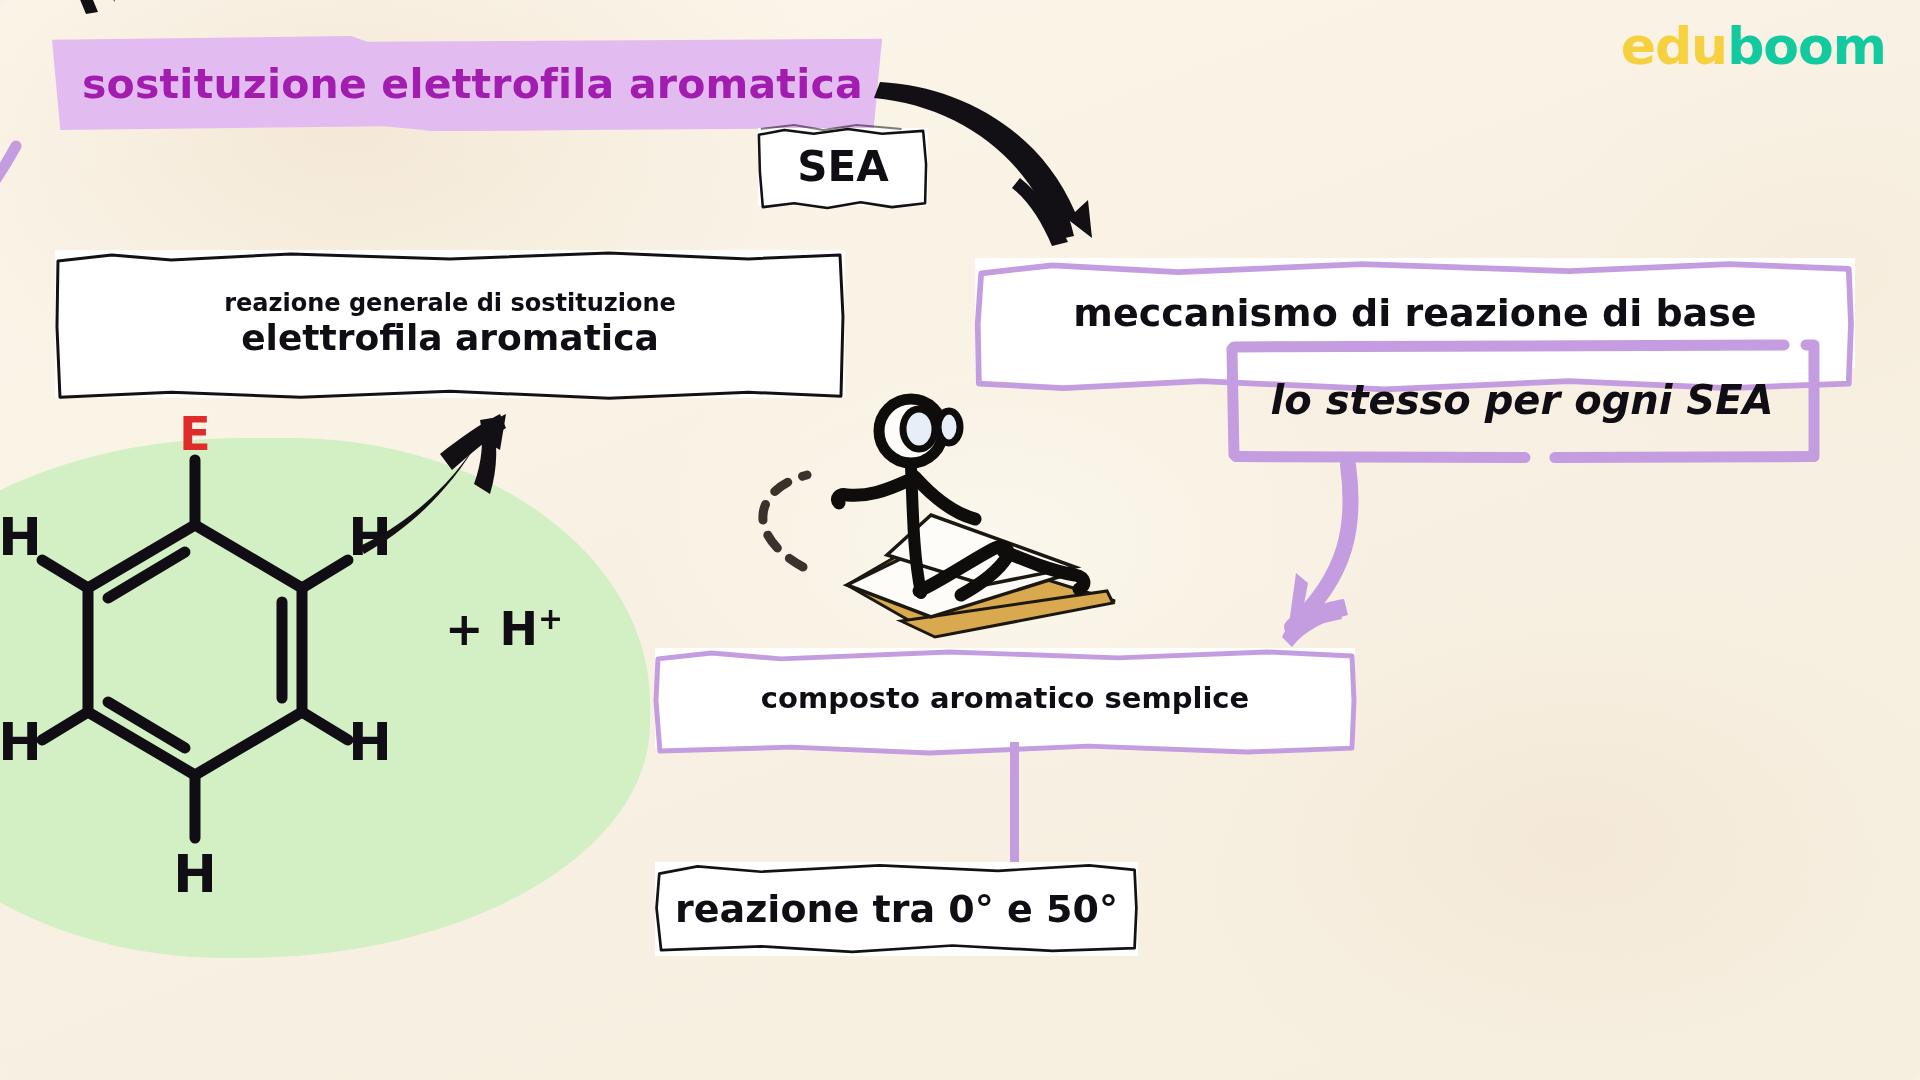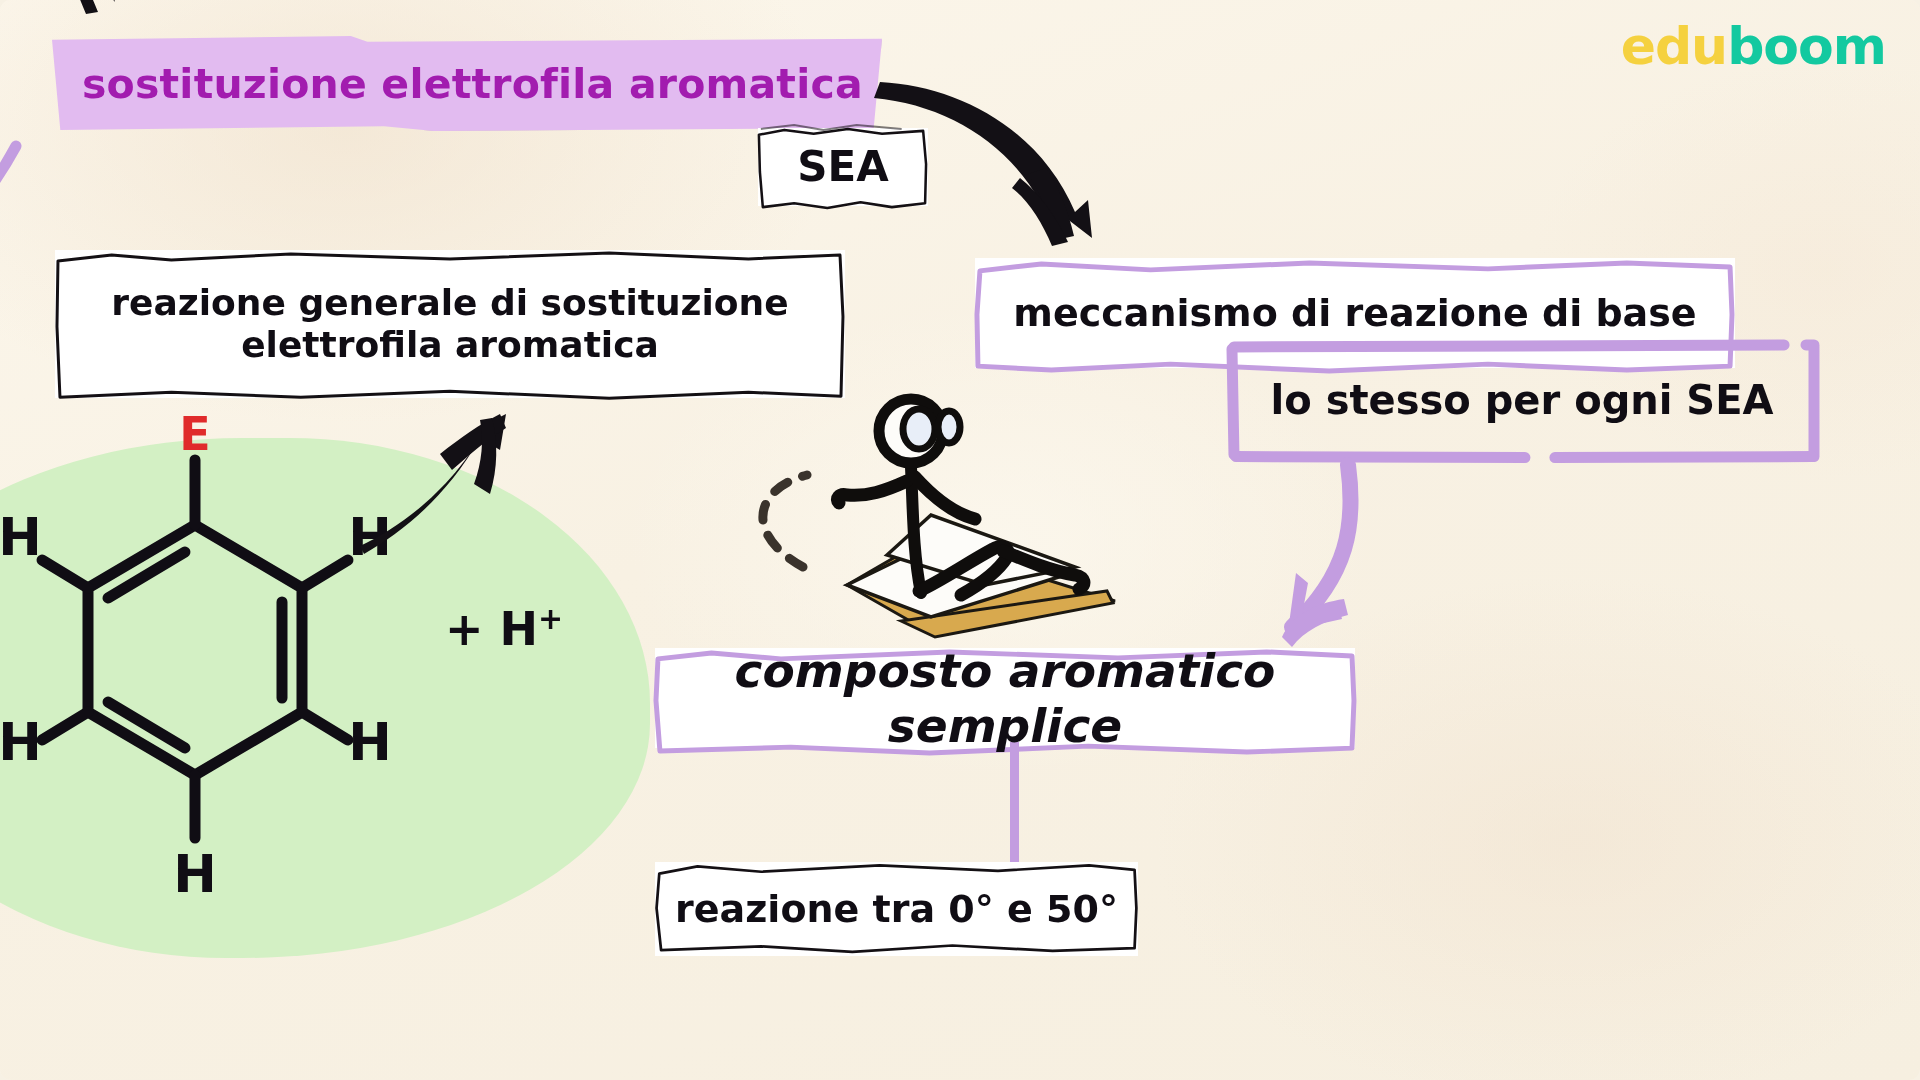--- a/index.html
+++ b/index.html
@@ -164,48 +164,48 @@
       <path d="M4 10 L30 5 L60 9 L95 4 L130 9 L172 6 L175 40 L174 80 L140 84 L108 79 L74 85 L40 80 L8 84 L5 48 Z" fill="#ffffff" stroke="#141014" stroke-width="2.6" stroke-linejoin="round"></path>
       <path d="M6 4 L40 0 L70 5 L104 0 L150 4" fill="none" stroke="#141014" stroke-width="2" opacity=".55"></path>
     </svg>
     <span class="txt" style="font-size:42px;">SEA</span>
   </div>
 
   <div class="note" style="left:55px; top:250px; width:790px; height:148px; flex-direction:column;">
     <svg class="jag" viewBox="0 0 800 158" preserveAspectRatio="none">
       <path d="M6 14 L60 8 L120 13 L240 7 L400 12 L560 6 L700 12 L792 8 L795 70 L793 150 L700 146 L560 152 L400 145 L250 151 L120 146 L8 151 L5 80 Z" fill="#ffffff" stroke="#141014" stroke-width="3" stroke-linejoin="round"></path>
     </svg>
-    <span class="txt" style="font-size:36px;">reazione generale di sostituzione</span>
+    <span class="txt" style="font-size:24px;">reazione generale di sostituzione</span>
     <span class="txt" style="font-size:36px;">elettrofila aromatica</span>
   </div>
 
-  <div class="note" style="left:975px; top:258px; width:760px; height:110px;">
+  <div class="note" style="left:975px; top:258px; width:880px; height:110px;">
     <svg class="jag" viewBox="0 0 772 122" preserveAspectRatio="none">
       <path d="M8 16 L70 9 L180 15 L340 8 L520 14 L660 8 L764 12 L766 60 L764 112 L660 116 L520 110 L360 117 L200 110 L80 116 L6 112 L5 60 Z" fill="#ffffff" stroke="#c39de0" stroke-width="5" stroke-linejoin="round"></path>
     </svg>
     <span class="txt" style="font-size:38px;">meccanismo di reazione di base</span>
   </div>
 
   <div class="pbox" style="left:1232px; top:345px; width:580px; height:110px;">
     <svg class="jag" viewBox="0 0 594 124" preserveAspectRatio="none">
       <path d="M8 8 L560 6" stroke="#c39de0" stroke-width="11" fill="none" stroke-linecap="round"></path>
       <path d="M582 6 L590 6" stroke="#c39de0" stroke-width="11" fill="none" stroke-linecap="round"></path>
       <path d="M590 8 L590 118" stroke="#c39de0" stroke-width="11" fill="none" stroke-linecap="round"></path>
       <path d="M588 118 L330 119" stroke="#c39de0" stroke-width="11" fill="none" stroke-linecap="round"></path>
       <path d="M300 119 L10 118" stroke="#c39de0" stroke-width="11" fill="none" stroke-linecap="round"></path>
       <path d="M8 116 L6 10" stroke="#c39de0" stroke-width="11" fill="none" stroke-linecap="round"></path>
     </svg>
-    <span class="txt" style="font-size:40px;">lo stesso per ogni SEA</span>
+    <span class="txt" style="font-size:40px;font-style:italic;">lo stesso per ogni SEA</span>
   </div>
 
   <div class="note" style="left:655px; top:648px; width:700px; height:100px;">
     <svg class="jag" viewBox="0 0 712 112" preserveAspectRatio="none">
       <path d="M6 14 L60 8 L130 14 L300 7 L470 13 L620 7 L706 11 L708 56 L706 104 L600 108 L440 102 L280 109 L140 103 L8 107 L4 56 Z" fill="#ffffff" stroke="#c39de0" stroke-width="5" stroke-linejoin="round"></path>
     </svg>
-    <span class="txt" style="font-size:47px;font-style:italic;">composto aromatico semplice</span>
+    <span class="txt" style="font-size:29px;">composto aromatico semplice</span>
   </div>
 
   <div id="connector"></div>
 
   <div class="note" style="left:655px; top:862px; width:483px; height:94px;">
     <svg class="jag" viewBox="0 0 537 106" preserveAspectRatio="none">
       <path d="M8 16 L50 8 L120 14 L250 7 L380 13 L480 7 L530 12 L532 54 L530 98 L440 101 L330 95 L220 102 L120 96 L10 100 L5 54 Z" fill="#ffffff" stroke="#141014" stroke-width="3" stroke-linejoin="round"></path>
     </svg>
     <span class="txt" style="font-size:38px;">reazione tra 0° e 50°</span>
   </div>

